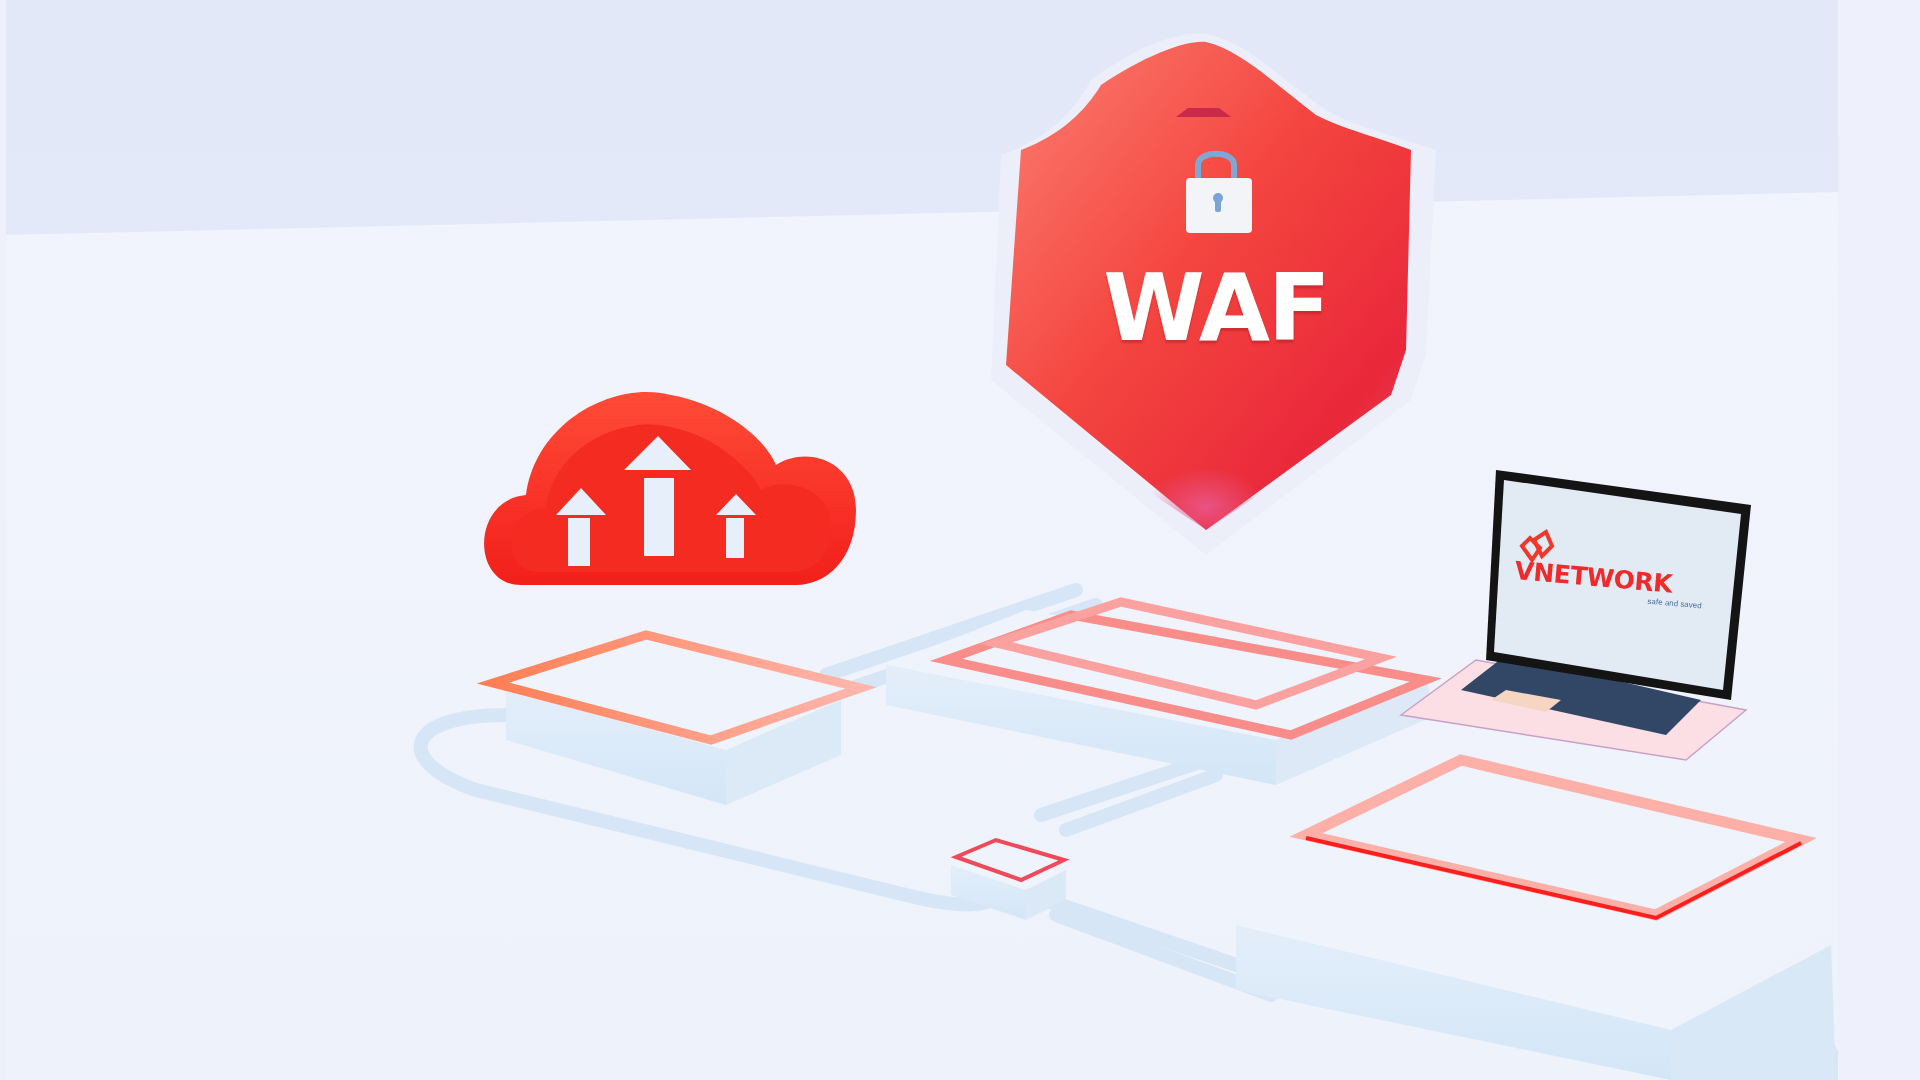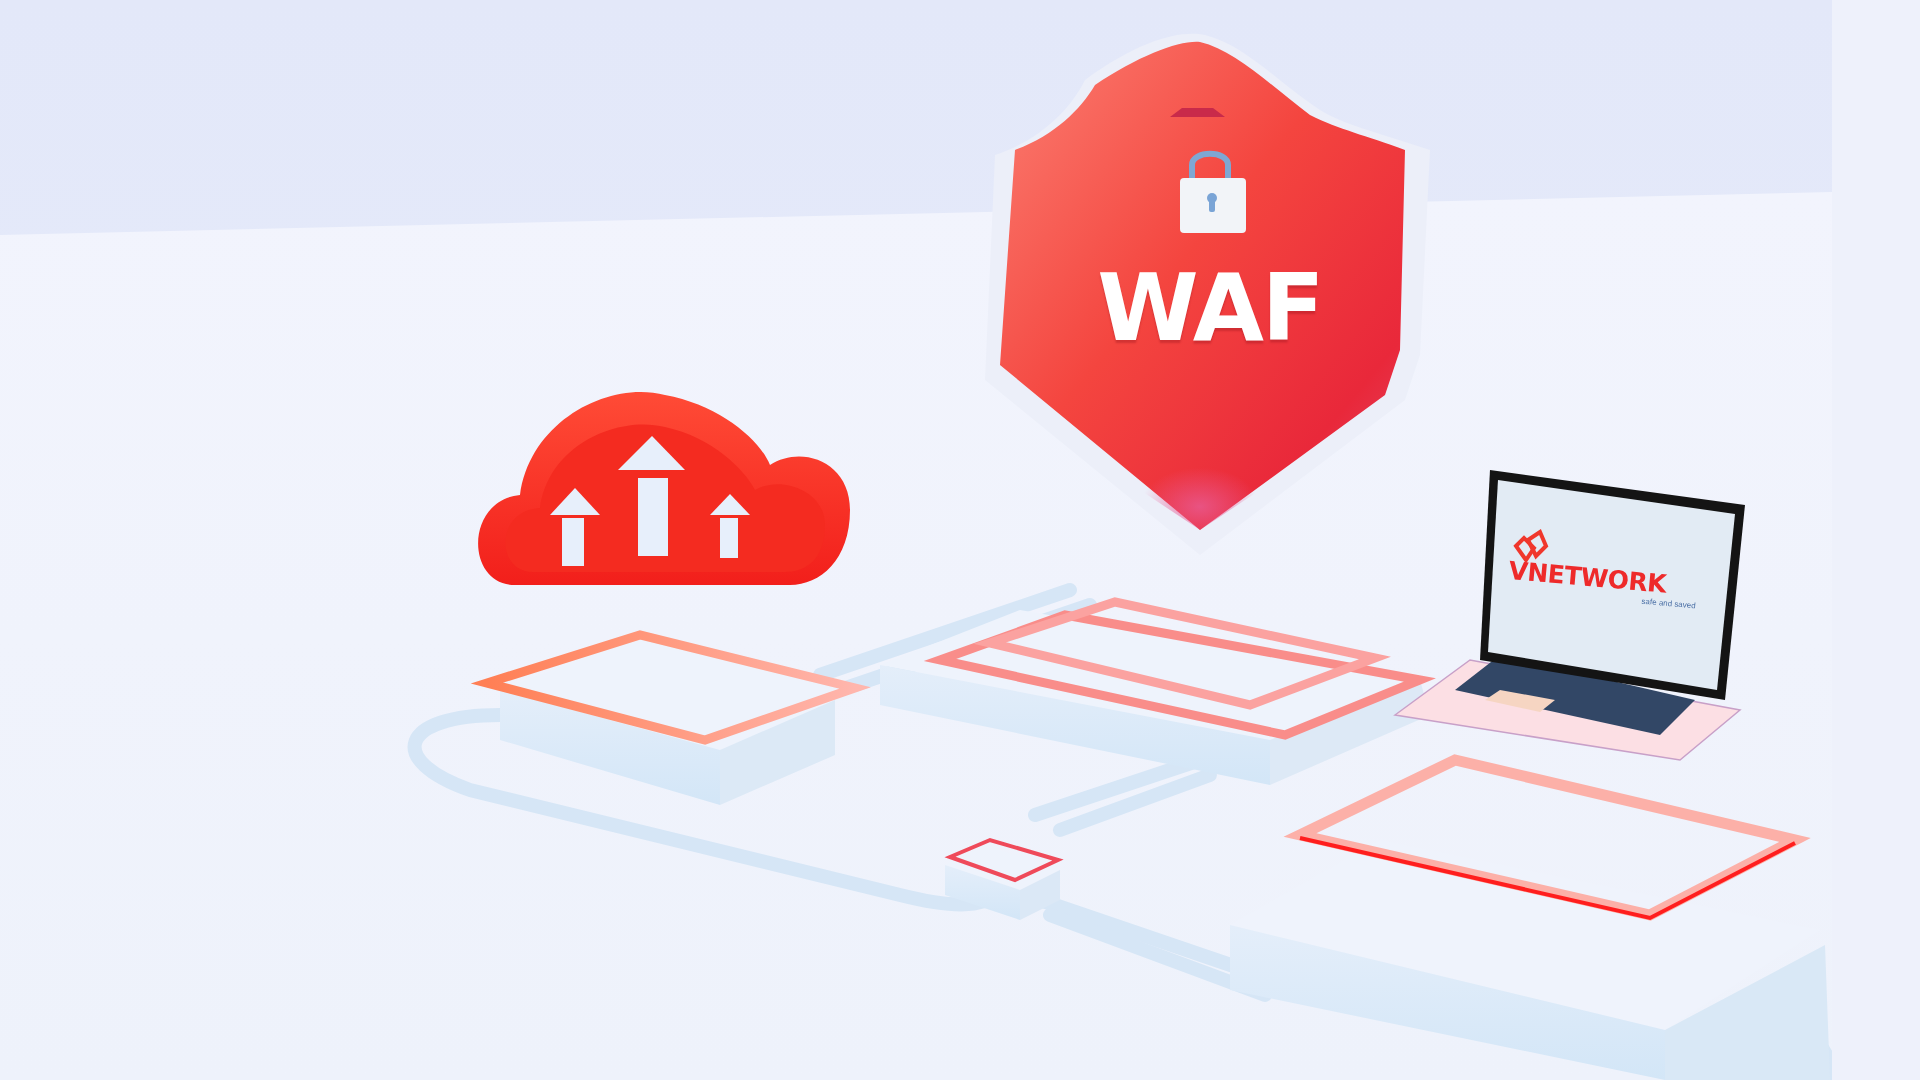--- a/index.html
+++ b/index.html
@@ -1,17 +1,17 @@
 <!DOCTYPE html>
 <html><head>
 <meta charset="utf-8">
 <style>
   html, body { margin:0; padding:0; }
   body { width:1920px; height:1080px; overflow:hidden; background:#eef1fb; font-family:"Liberation Sans", sans-serif; }
-  .scene { position:relative; width:1832px; height:1080px; overflow:hidden; }
+  .scene { position:relative; width:1832px; height:1080px; overflow:hidden;margin-left:6px; }
   .scene svg { position:absolute; left:0; top:0; }
   .waf-text { position:absolute; left:1075px; top:255px; width:270px; text-align:center; font-family:"DejaVu Sans", sans-serif; font-weight:bold; font-size:92px; letter-spacing:-2px; color:#ffffff; text-shadow:0 3px 2px rgba(150,20,30,0.35); }
   .brand { position:absolute; left:1510px; top:556px; transform:rotate(5deg); transform-origin:left top; }
   .brand-name { font-family:"DejaVu Sans", sans-serif; font-weight:bold; font-size:25px; color:#ee2a2a; letter-spacing:-0.5px; }
   .brand-tag { position:absolute; left:135px; top:29px; font-size:8px; color:#4a6fa5; white-space:nowrap; }
 </style>
 </head>
 <body>
 
 <div class="scene">

